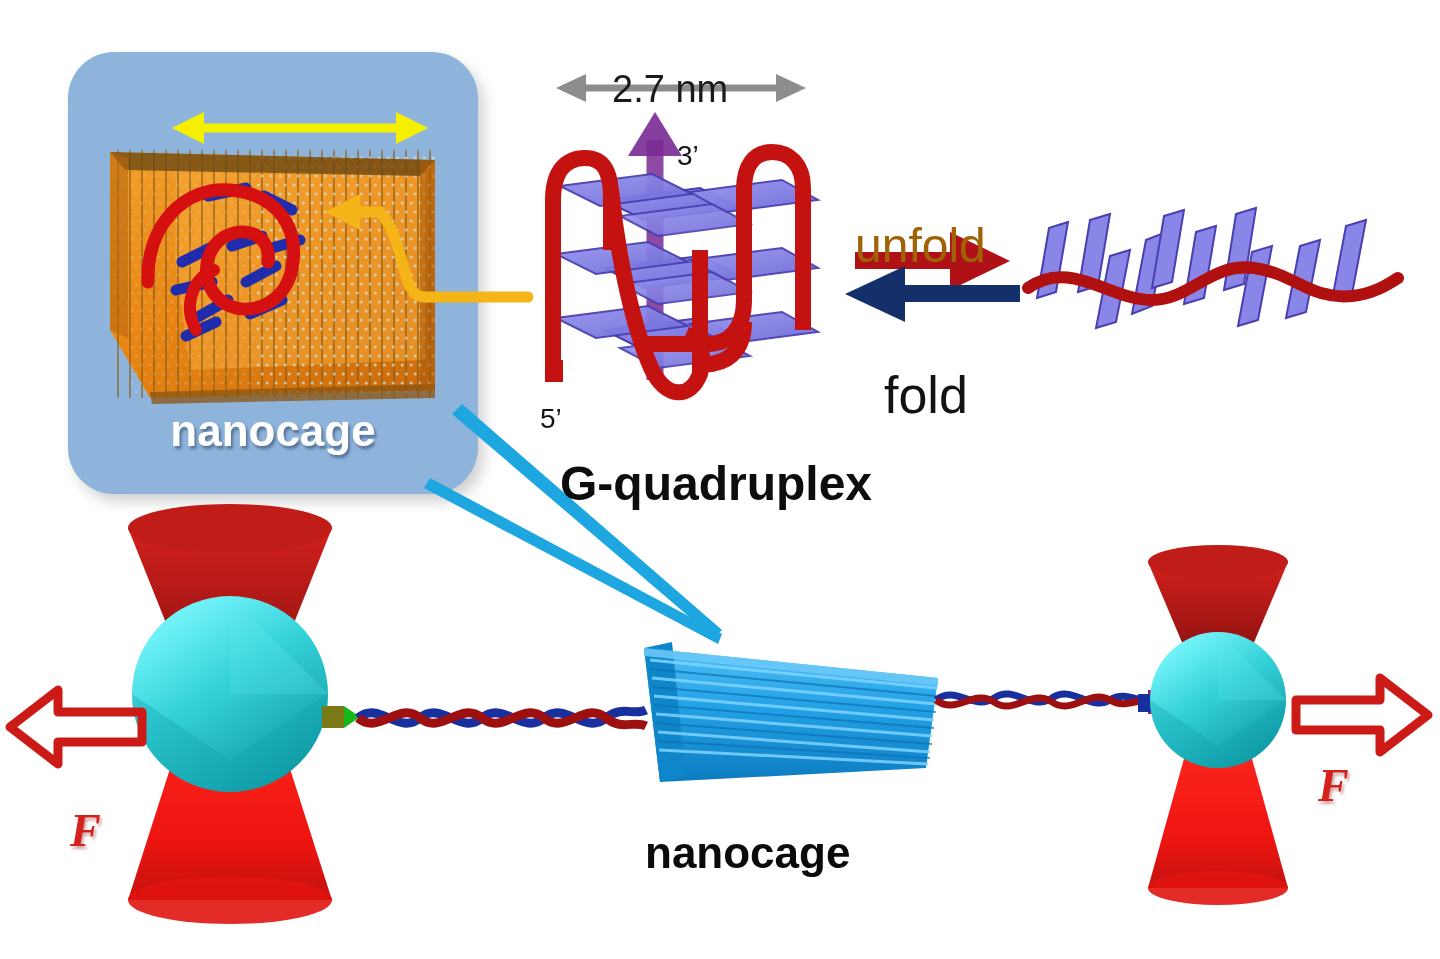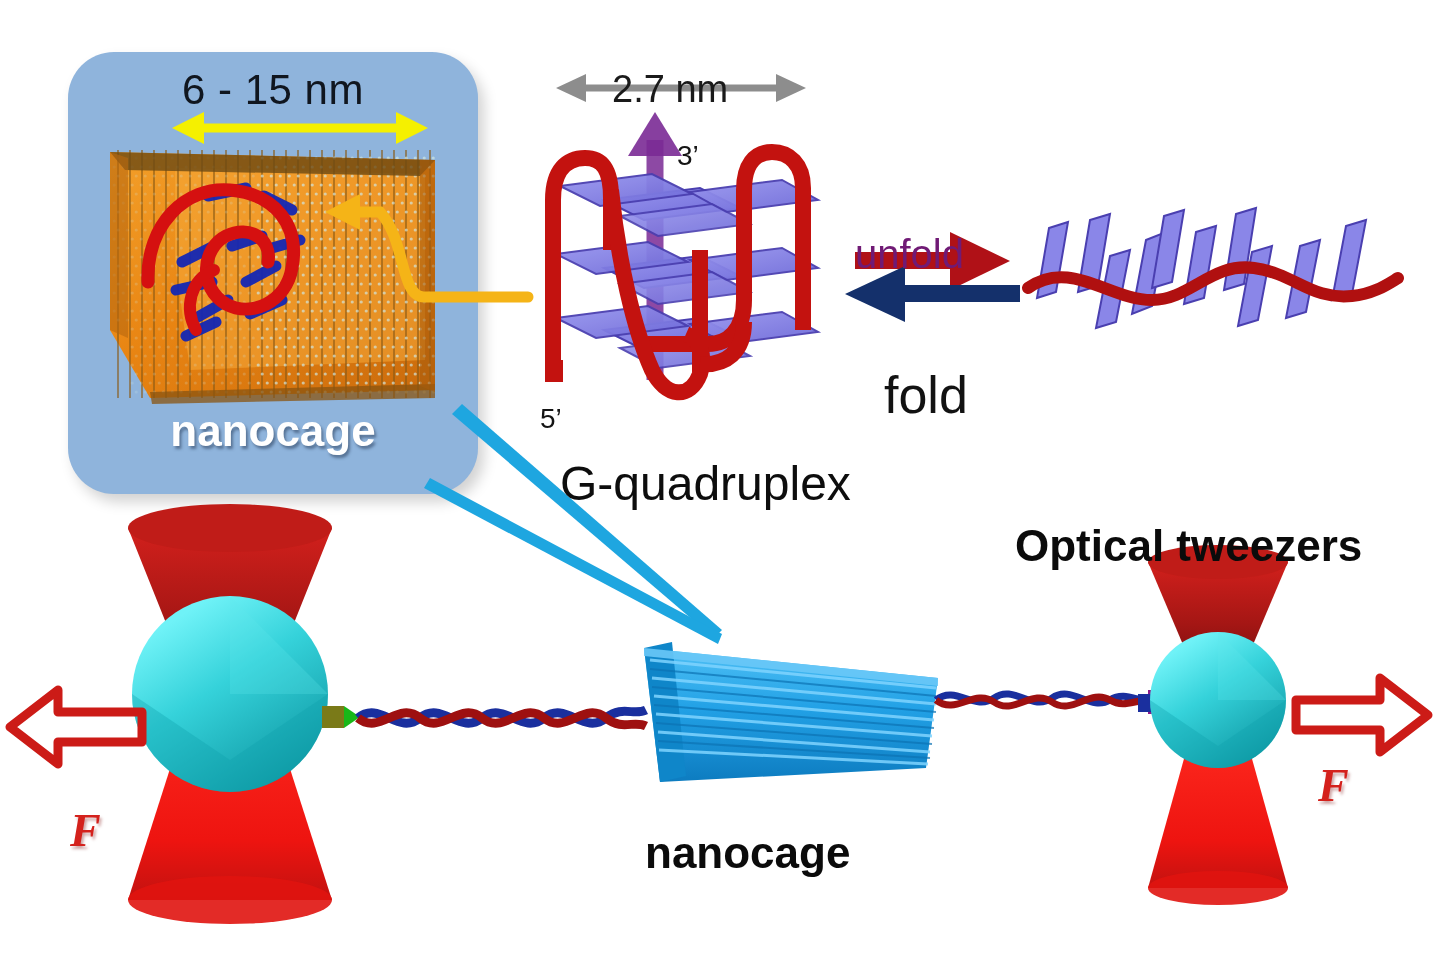--- a/index.html
+++ b/index.html
@@ -28,26 +28,26 @@
   .inset-caption{
     position:absolute;left:68px;top:406px;width:410px;
     text-align:center;
     font-size:44px;font-weight:bold;color:#ffffff;
     text-shadow:2px 3px 3px rgba(40,60,90,.55);
   }
 
   
   .lbl{position:absolute;white-space:nowrap;margin-top:32px;}
   .gq-title{
-    left:560px;top:424px;font-size:48px;font-weight:normal;color:#0d0d0d;
+    left:560px;top:424px;font-size:48px;font-weight:bold;color:#0d0d0d;
   }
   .nm-label{left:612px;top:36px;font-size:38px;color:#1a1a1a;}
   .tick3{left:677px;top:108px;font-size:28px;color:#141414;}
   .tick5{left:540px;top:371px;font-size:28px;color:#141414;}
-  .unfold-label{left:855px;top:200px;font-size:40px;color:#701a75;}
+  .unfold-label{left:855px;top:186px;font-size:48px;color:#a16207;}
   .fold-label{left:884px;top:333px;font-size:52px;color:#121212;}
   .ot-title{
     left:1015px;top:489px;font-size:44px;font-weight:bold;color:#0b0b0b;
   }
   .cage-bottom-label{
     left:645px;top:796px;font-size:44px;font-weight:bold;color:#0b0b0b;
   }
   .f-left{
     left:70px;top:772px;font-size:46px;font-weight:bold;font-style:italic;
     color:#d4211c;text-shadow:2px 3px 3px rgba(120,0,0,.35);
@@ -1289,28 +1289,26 @@
       <ellipse cx="1218" cy="888" rx="70" ry="17" fill="#e01410" opacity="0.9"></ellipse>
       <circle cx="1218" cy="700" r="68" fill="url(#beadGrad)"></circle>
       <path d="M1150,700 A68,68 0 0 0 1286,700 L1218,746 Z" fill="#0fa0ab" opacity="0.35"></path>
       <path d="M1218,632 L1286,700 L1218,700 Z" fill="#5fe6ec" opacity="0.25"></path>
     </g>
     <g>
       <path d="M1296,700 L1380,700 L1380,678 L1428,715 L1380,752 L1380,730 L1296,730 Z" fill="none" stroke="#cc1b17" stroke-width="9" stroke-linejoin="round"></path>
     </g>
   </svg>
 
-  <div class="inset-dim-label">6 - 15 nm</div>
   <div class="inset-caption">nanocage</div>
 
   <div class="lbl nm-label">2.7 nm</div>
   <div class="lbl tick3">3’</div>
   <div class="lbl tick5">5’</div>
   <div class="lbl gq-title">G-quadruplex</div>
 
   <div class="lbl unfold-label">unfold</div>
   <div class="lbl fold-label">fold</div>
 
-  <div class="lbl ot-title">Optical tweezers</div>
   <div class="lbl cage-bottom-label">nanocage</div>
   <div class="lbl f-left">F</div>
   <div class="lbl f-right">F</div>
 </div>
 
 </body></html>

